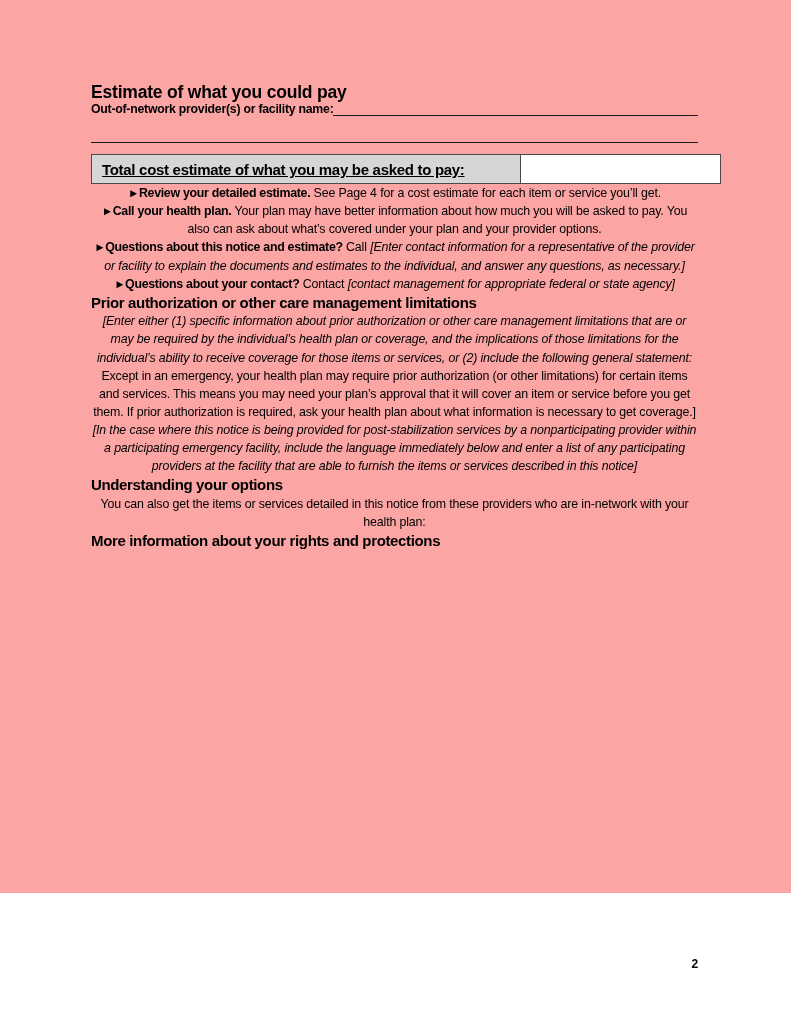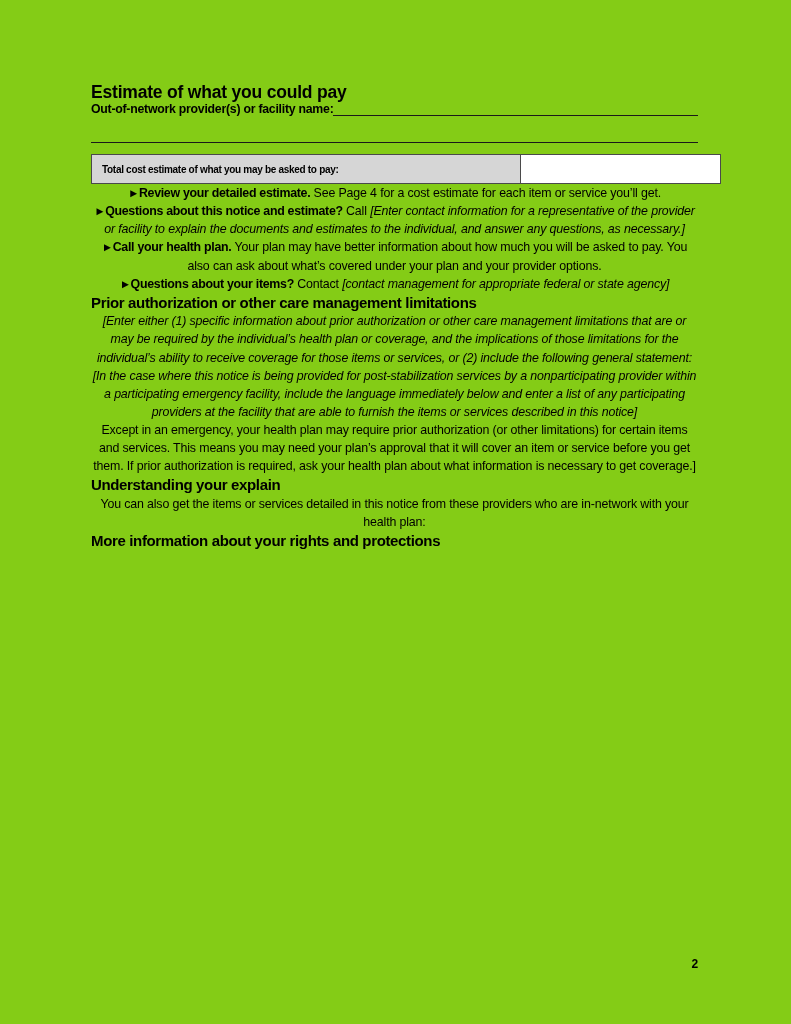--- a/index.html
+++ b/index.html
@@ -11,22 +11,22 @@
     width: 791px;
     height: 1024px;
     font-family: "Liberation Sans", sans-serif;
     color: #000000;
     position: relative;
     overflow: hidden;
   }
   .page {
     position: relative;
     width: 791px;
-    height: 1024px;
-    background: #84cc16;
+    height: 893px;
+    background: #fca5a5;
   }
   .content {
     position: absolute;
     left: 91px;
     top: 0;
     width: 607px;
   }
 
   
   .doc-title {
@@ -72,24 +72,25 @@
   }
   .cost-table td {
     border: 1.5px solid #4a4a4a;
     height: 28px;
     padding: 0 0 0 10px;
     vertical-align: middle;
   }
   .cost-label-cell {
     background: #d6d6d6;
     width: 418px;
-    font-size: 10px;
+    font-size: 15px;
     font-weight: bold;
     letter-spacing: -0.3px;
     white-space: nowrap;
+    text-decoration: underline;
   }
   .cost-value-cell {
     background: #ffffff;
     width: 189px;
     font-size: 12.3px;
   }
 
   
   p.body {
     font-size: 12.4px;
@@ -158,40 +159,40 @@
         <td class="cost-value-cell"></td>
       </tr>
     </tbody>
       </table>
 
     <p class="body gap-a">
       <span class="arrow">►</span><span class="b">Review your detailed estimate.</span><span> See Page 4 for a cost estimate for each item or service you’ll get.</span>
     </p>
 
     <p class="body gap-b">
+      <span class="arrow">►</span><span class="b">Call your health plan.</span><span> Your plan may have better information about how much you will be asked to pay. You also can ask about what’s covered under your plan and your provider options.</span>
+    </p>
+
+    <p class="body gap-b">
       <span class="arrow">►</span><span class="b">Questions about this notice and estimate?</span><span> Call </span><span class="i">[Enter contact information for a representative of the provider or facility to explain the documents and estimates to the individual,  and answer any questions, as necessary.]</span>
     </p>
 
     <p class="body gap-b">
-      <span class="arrow">►</span><span class="b">Call your health plan.</span><span> Your plan may have better information about how much you will be asked to pay. You also can ask about what’s covered under your plan and your provider options.</span>
-    </p>
-
-    <p class="body gap-b">
-      <span class="arrow">►</span><span class="b">Questions about your items?</span><span> Contact </span><span class="i">[contact management for appropriate federal or state agency]</span>
+      <span class="arrow">►</span><span class="b">Questions about your contact?</span><span> Contact </span><span class="i">[contact management for appropriate federal or state agency]</span>
     </p>
 
     <h2 class="section sec-gap-1">Prior authorization or other care management limitations</h2>
 
     <p class="body block-gap-1 i">[Enter either (1) specific information about prior authorization or other care management limitations that are or may be required by the individual’s health plan or coverage, and the implications of those limitations for the individual’s ability to receive coverage for those items or services, or (2) include the following general statement:</p>
 
+    <p class="body block-gap-2">Except in an emergency, your health plan may require prior authorization (or other limitations) for certain items and services. This means you may need your plan’s approval that it will cover an item or service before you get them. If prior authorization is required, ask your health plan about what information is necessary to get coverage.]</p>
+
     <p class="body block-gap-3 i">[In the case where this notice is being provided for post-stabilization services by a nonparticipating provider within a participating emergency facility, include the language immediately below and enter a list of any participating providers at the facility that are able to furnish the items or services described in this notice]</p>
 
-    <p class="body block-gap-2">Except in an emergency, your health plan may require prior authorization (or other limitations) for certain items and services. This means you may need your plan’s approval that it will cover an item or service before you get them. If prior authorization is required, ask your health plan about what information is necessary to get coverage.]</p>
-
-    <h2 class="section sec-gap-2">Understanding your explain</h2>
+    <h2 class="section sec-gap-2">Understanding your options</h2>
 
     <p class="body block-gap-4">You can also get the items or services detailed in this notice from these providers who are in-network with your health plan:</p>
 
     <h2 class="section sec-gap-3">More information about your rights and protections</h2>
 
 
   </div>
 
   <div class="page-number">2</div>
 </div>

